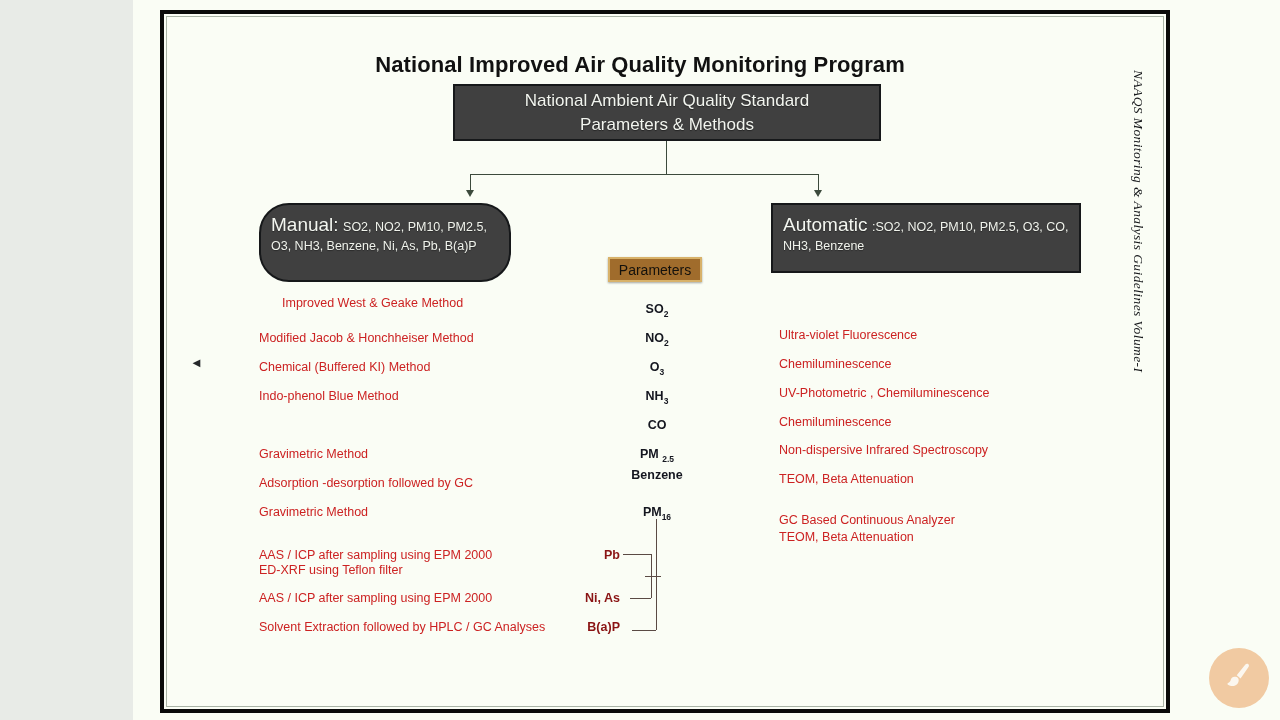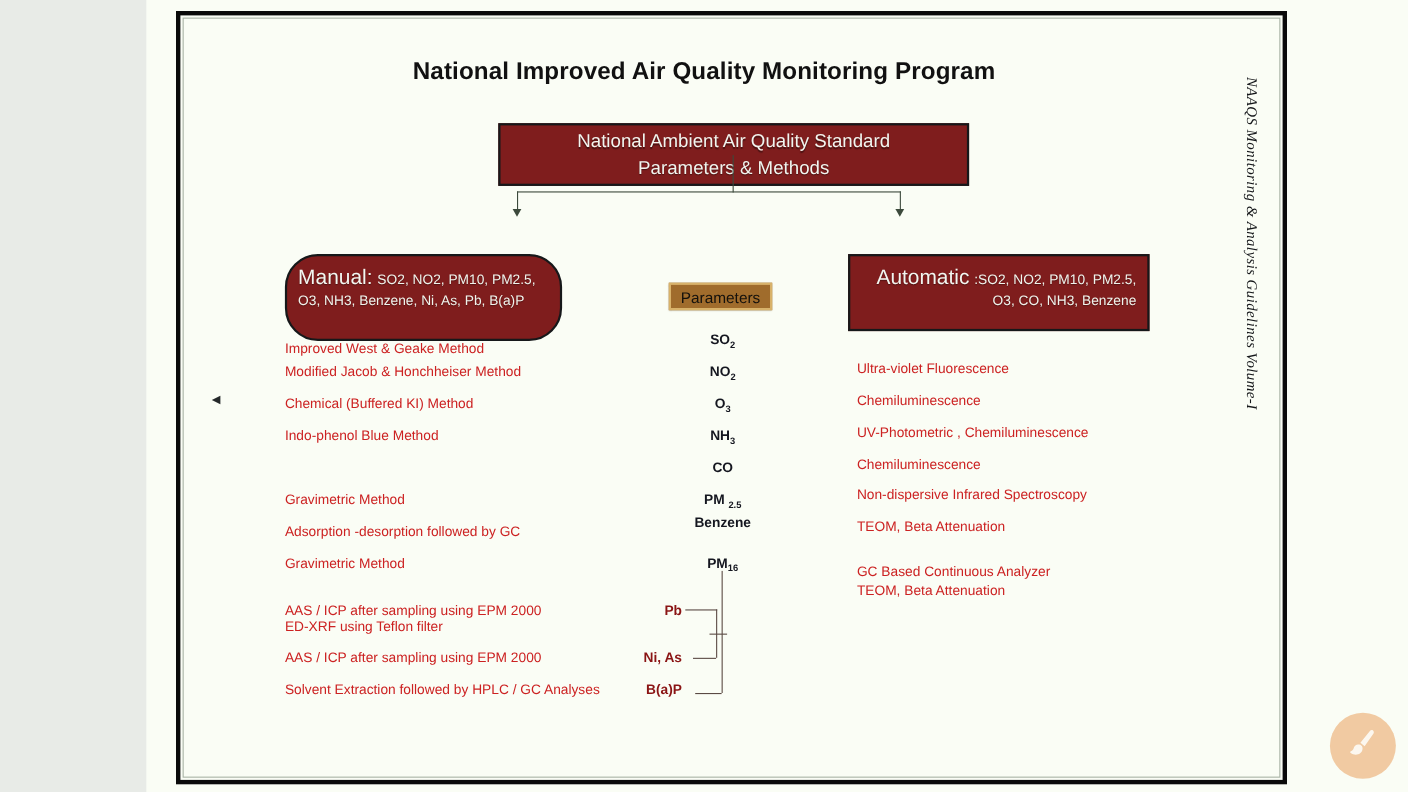--- a/index.html
+++ b/index.html
@@ -67,24 +67,23 @@
     width: 1280px;
     text-align: center;
     font-size: 22px;
     font-weight: bold;
     color: #111111;
     letter-spacing: 0.1px;
   }
 
   
   .green-box {
-    background: #7f1d1d;
+    background: #404040;
     border: 2px solid #16181a;
     box-sizing: border-box;
-    margin-top: 28px;
   }
 
   #standard-box {
     left: 453px; top: 84px;
     width: 428px; height: 57px;
     display: flex;
     align-items: center;
     justify-content: center;
   }
   #standard-box .box-text {
@@ -97,23 +96,22 @@
   }
 
   #manual-box {
     left: 259px; top: 203px;
     width: 252px; height: 79px;
     padding: 9px 10px 0 10px;
     border-radius: 30px;
   }
   #automatic-box {
     left: 771px; top: 203px;
-    width: 274px; height: 70px;
+    width: 310px; height: 70px;
     padding: 9px 10px 0 10px;
-    text-align: right;
   }
   .mode-label {
     color: #f3f6f0;
     font-size: 19px;
     text-shadow: 0 1px 1px rgba(0,0,0,0.4);
   }
   .mode-params {
     color: #f0f3ec;
     font-size: 12.5px;
     line-height: 17px;
@@ -252,21 +250,21 @@
     <div class="abs green-box" id="automatic-box">
       <span class="mode-label">Automatic</span>
       <span class="mode-params"><span>:</span><span>SO2, NO2, PM10, PM2.5, O3, CO,
 NH3, Benzene</span></span>
     </div>
 
     <div class="abs" id="parameters-badge">
       <span>Parameters</span>
     </div>
 
-    <div class="abs method-text left-col" style="top:310px;">Improved West &amp; Geake Method</div>
+    <div class="abs method-text left-col" style="top:296px;margin-left:23px;">Improved West &amp; Geake Method</div>
     <div class="abs param-text param-center" style="top:302px;"><span>SO</span><sub>2</sub></div>
     <div class="abs method-text right-col" style="top:300px;">Ultra-violet Fluorescence</div>
 
     <div class="abs method-text left-col" style="top:331px;">Modified Jacob &amp; Honchheiser Method</div>
     <div class="abs param-text param-center" style="top:331px;"><span>NO</span><sub>2</sub></div>
     <div class="abs method-text right-col" style="top:329px;">Chemiluminescence</div>
 
     <div class="abs method-text left-col" style="top:360px;">Chemical  (Buffered KI) Method</div>
     <div class="abs param-text param-center" style="top:360px;"><span>O</span><sub>3</sub></div>
     <div class="abs method-text right-col" style="top:358px;">UV-Photometric , Chemiluminescence</div>

